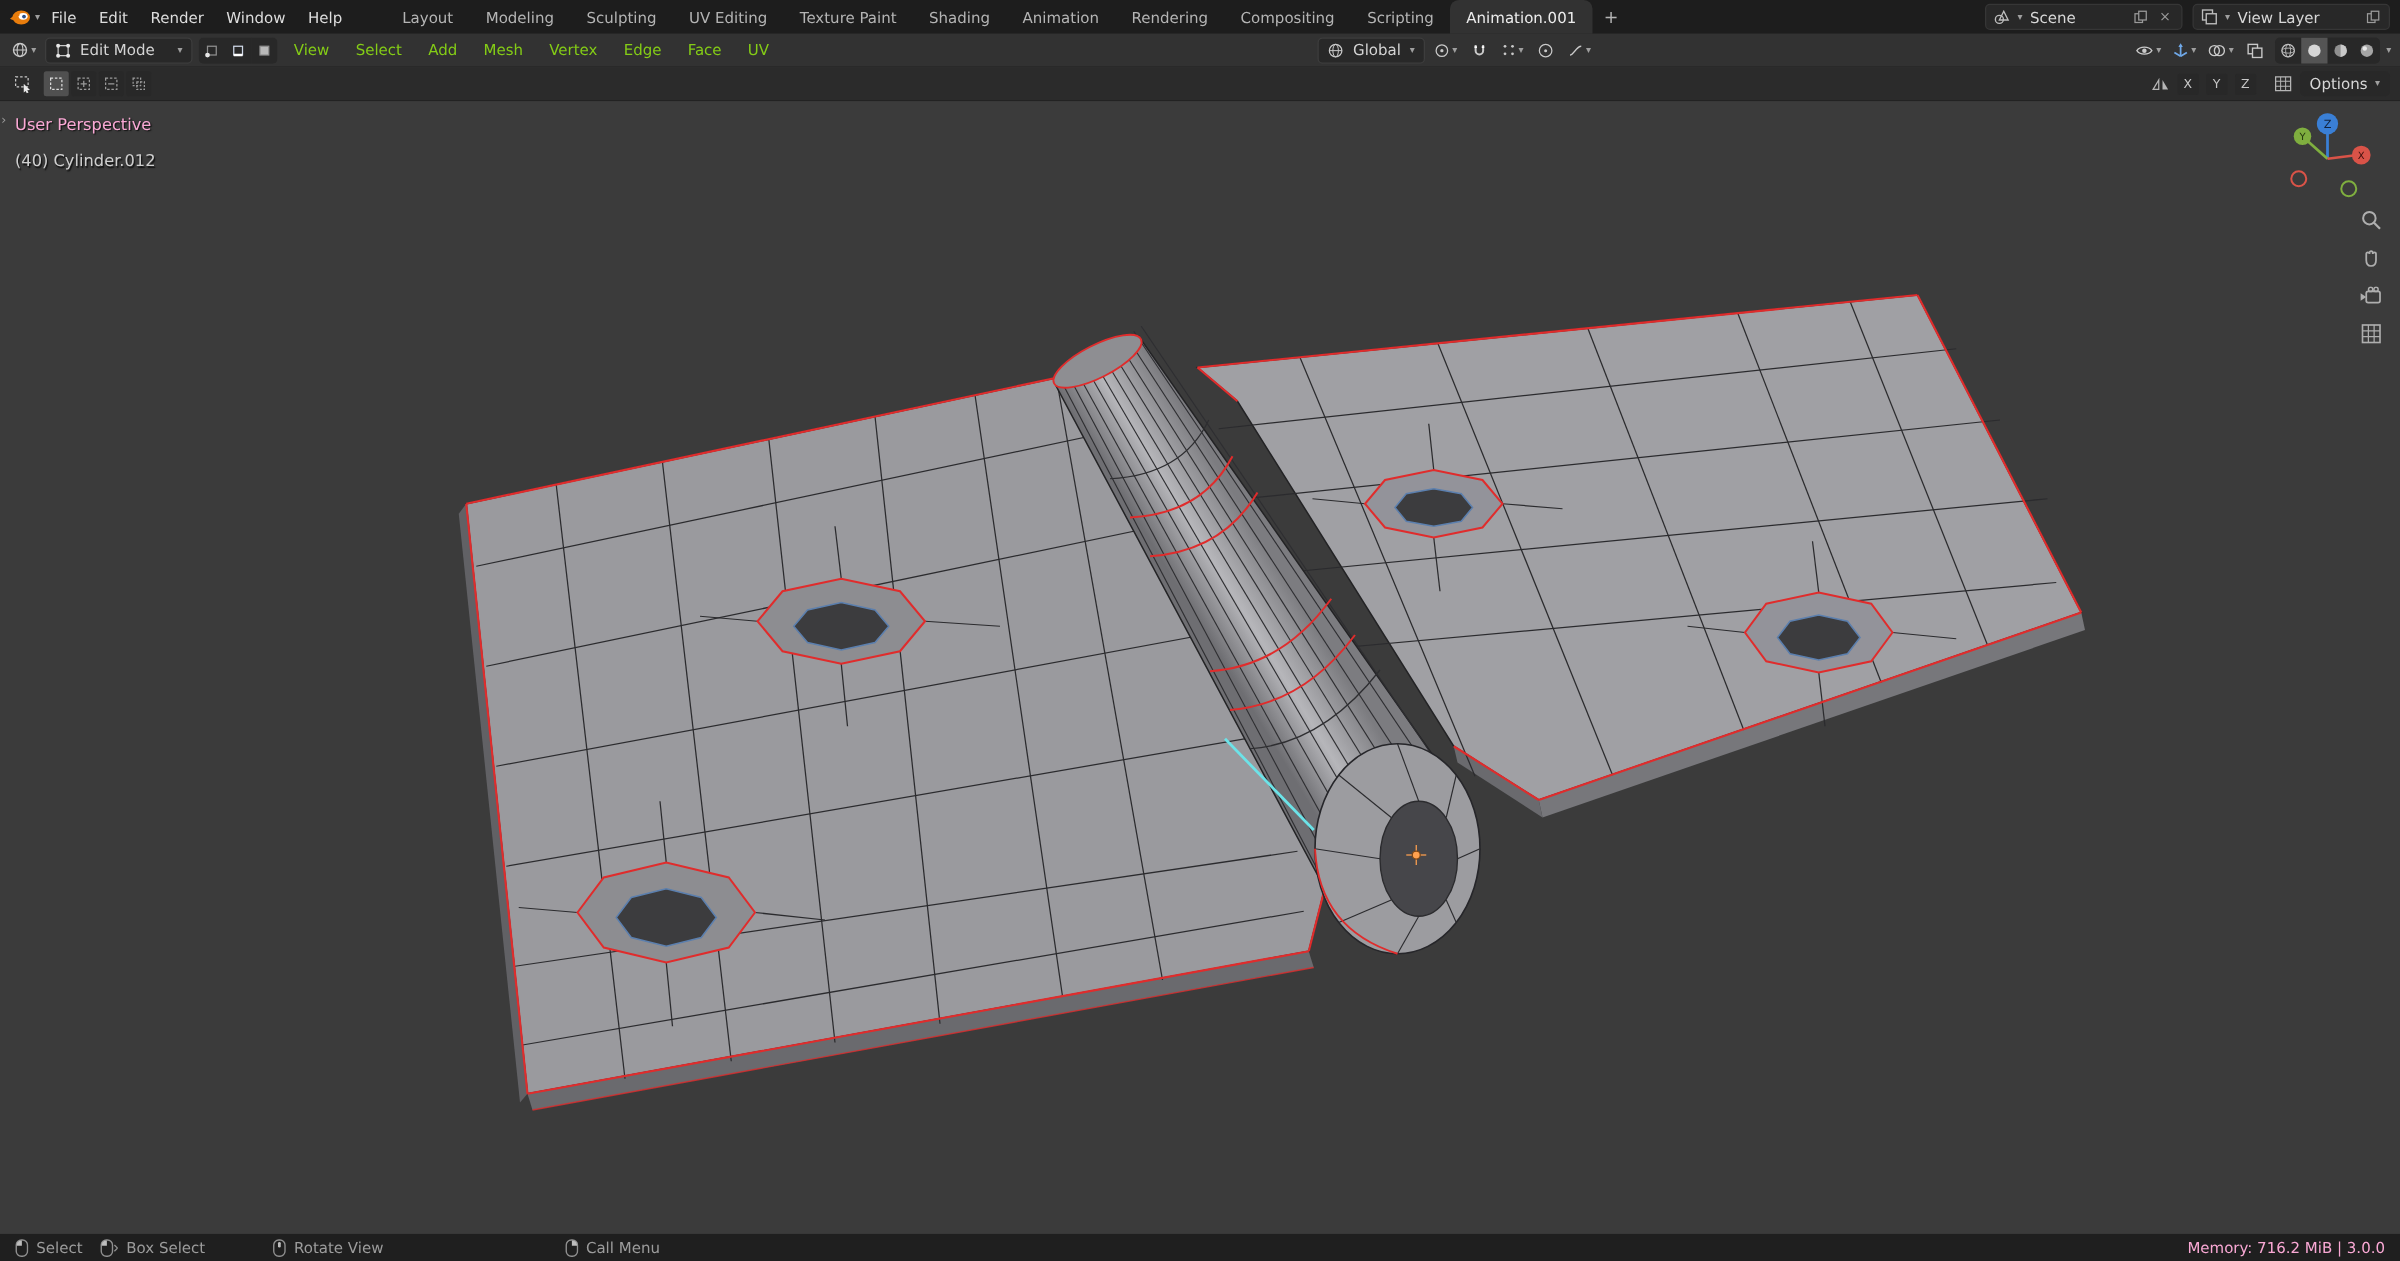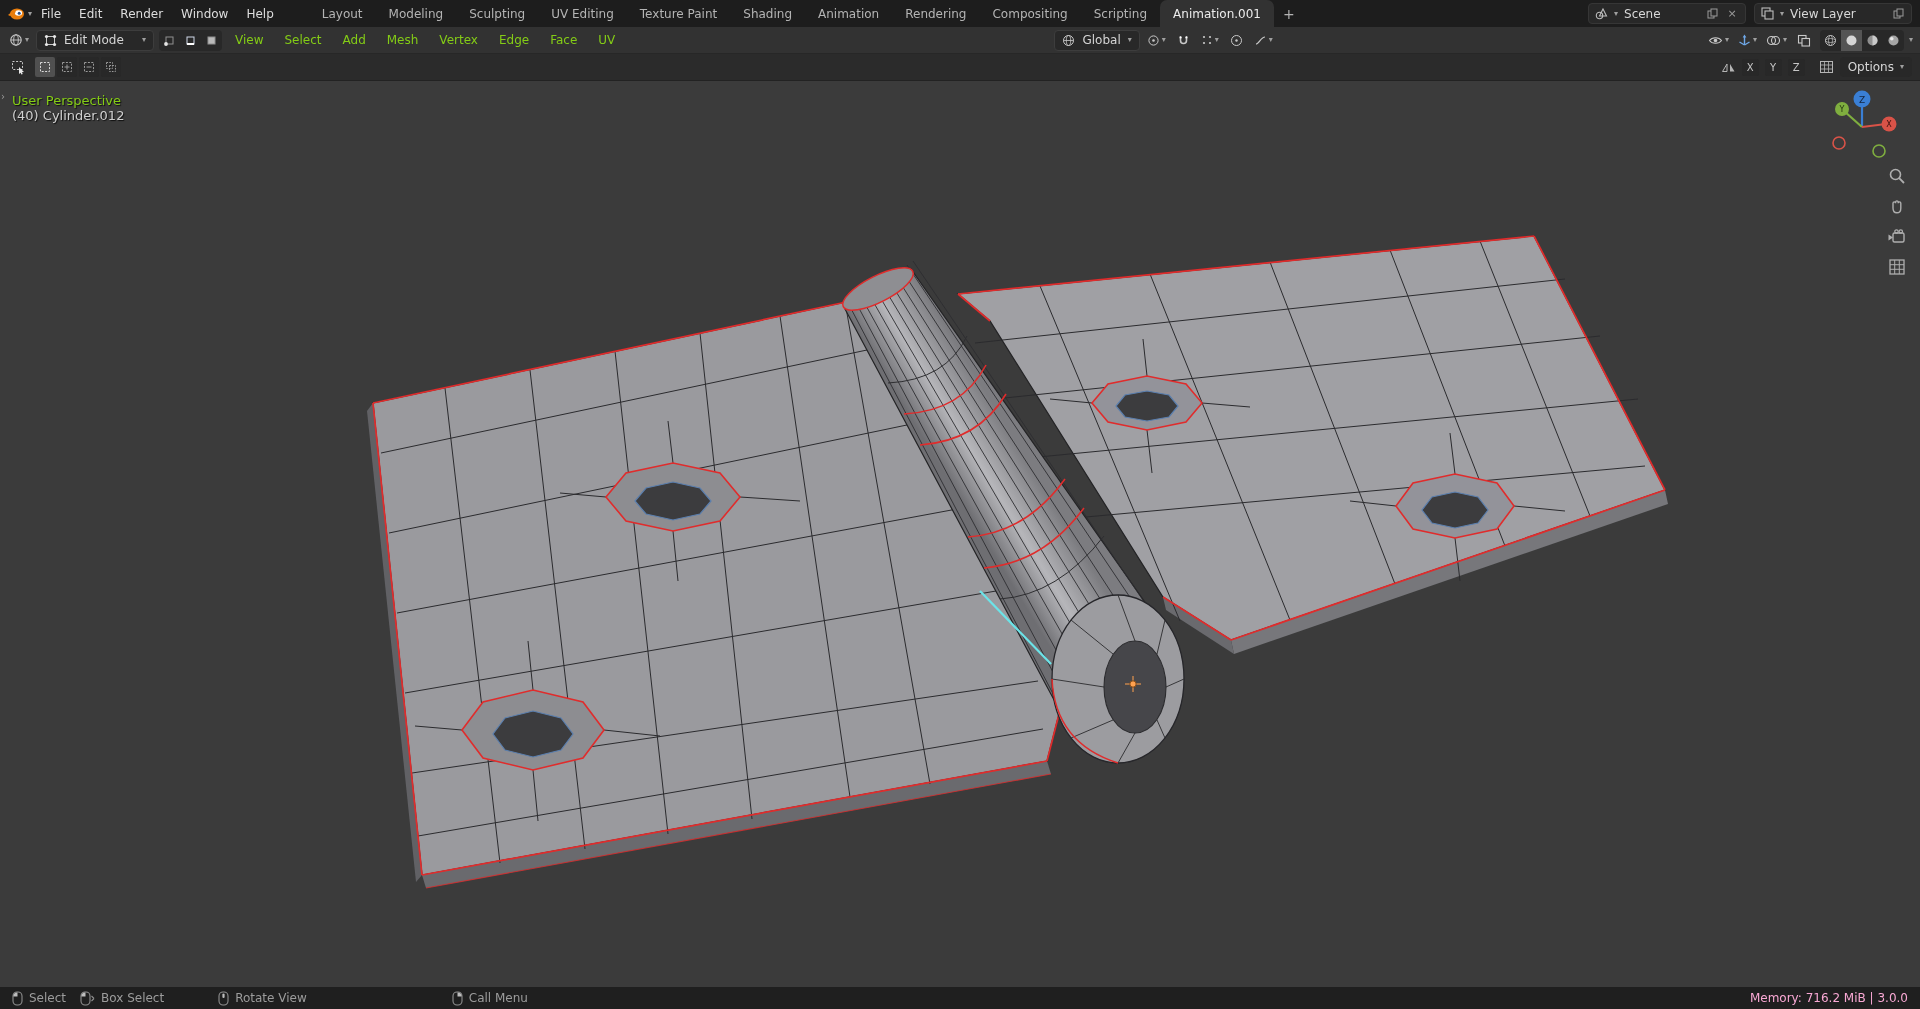--- a/index.html
+++ b/index.html
@@ -36,23 +36,23 @@
   .shade-group { display:flex; background:#282828; border-radius:4px; overflow:hidden; }
   .shade-group .icon-btn { border-radius:0; }
   
   .tool-settings { height:27px; background:#2b2b2b; border-bottom:1px solid #222222; display:flex; align-items:center; padding:0 8px; gap:6px; }
   .tool-settings .small-btn { width:20px; height:20px; background:#282828; display:flex; align-items:center; justify-content:center; border-radius:2px; }
   .tool-settings .small-btn.sel { background:#505050; }
   .axis-btn { width:17px; height:17px; background:#282828; color:#c7c7c7; display:flex; align-items:center; justify-content:center; border-radius:2px; font-size:10px; }
   .options-btn { background:#282828; border-radius:4px; height:20px; display:flex; align-items:center; gap:6px; padding:0 8px; color:#d6d6d6; }
   
   .viewport { position:relative; width:1920px; height:906px; background:#3b3b3b; }
-  .vp-label { position:absolute; left:12px; color:#84cc16; font-size:13px; text-shadow:1px 1px 1px rgba(0,0,0,.75); }
+  .vp-label { position:absolute; left:12px; color:#f9a8d4; font-size:13px; text-shadow:1px 1px 1px rgba(0,0,0,.75); }
   .vp-label.l1 { top:12px; }
-  .vp-label.l2 { top:27px; color:#cfcfcf; }
+  .vp-label.l2 { top:41px; color:#cfcfcf; }
   .expand-arrow { position:absolute; left:1px; top:10px; color:#9a9a9a; font-size:10px; }
   .nav-gizmo { position:absolute; right:16px; top:4px; }
   .side-tools { position:absolute; right:14px; top:86px; display:flex; flex-direction:column; gap:13px; align-items:center; }
   .side-tools svg { opacity:.85; }
   
   .statusbar { height:22px; background:#1f1f1f; display:flex; align-items:center; padding:0 12px; color:#969696; }
   .hint { display:flex; align-items:center; gap:6px; }
   .hint .lbl { color:#9c9c9c; }
   .mem { margin-left:auto; color:#f9a8d4; }
   svg { display:block; }

